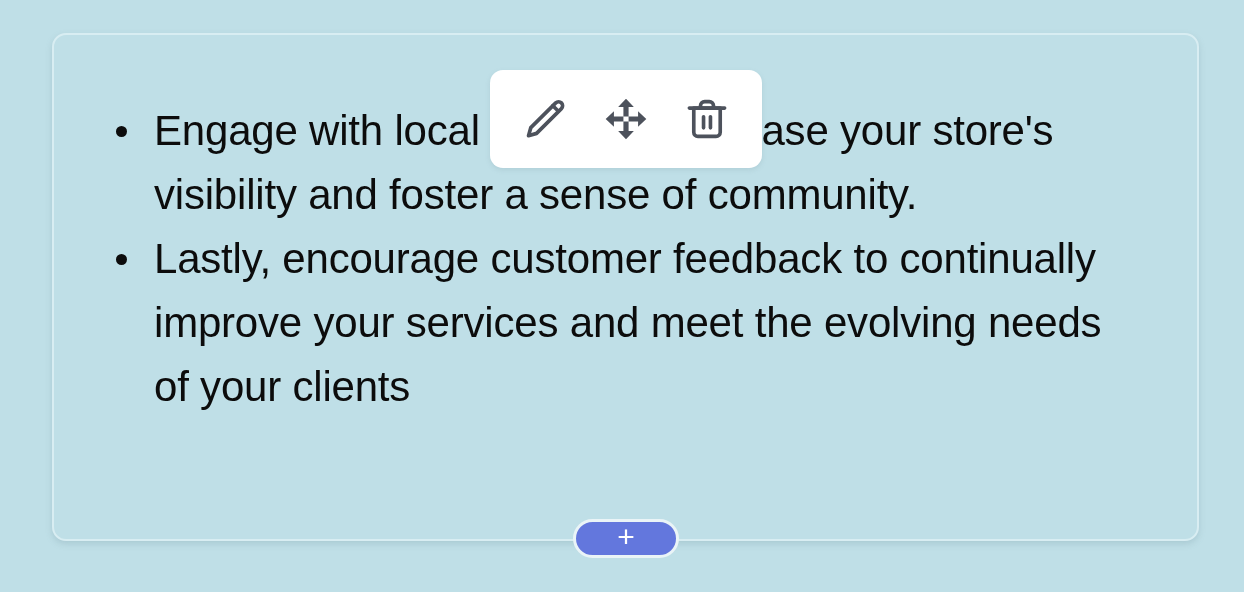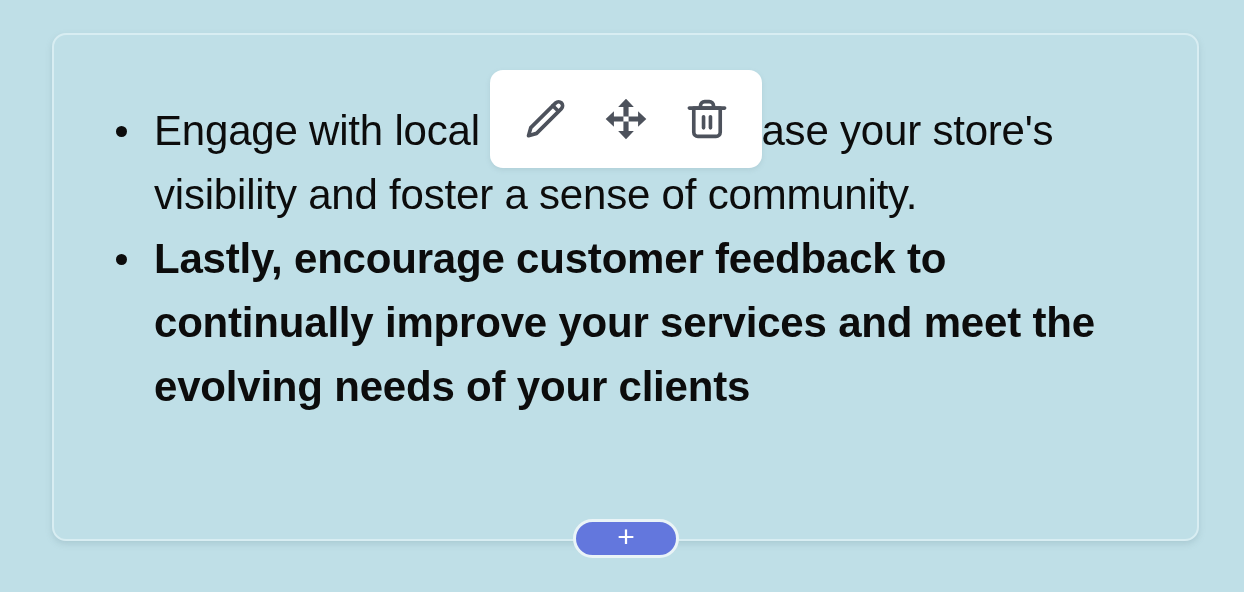--- a/index.html
+++ b/index.html
@@ -40,21 +40,21 @@
   .bullet-item {
     position: relative;
     padding-left: 48px;
     font-size: 42px;
     line-height: 64px;
     letter-spacing: -0.2px;
     color: #0c0c0c;
     font-weight: 400;
   }
 
-  .bullet-item + .bullet-item { margin-top: 0; font-weight: bold; }
+  .bullet-item + .bullet-item { margin-top: 0; }
 
   .bullet-item .bullet-dot {
     position: absolute;
     left: 10px;
     top: 27px;
     width: 11px;
     height: 11px;
     border-radius: 50%;
     background: #0c0c0c;
   }

